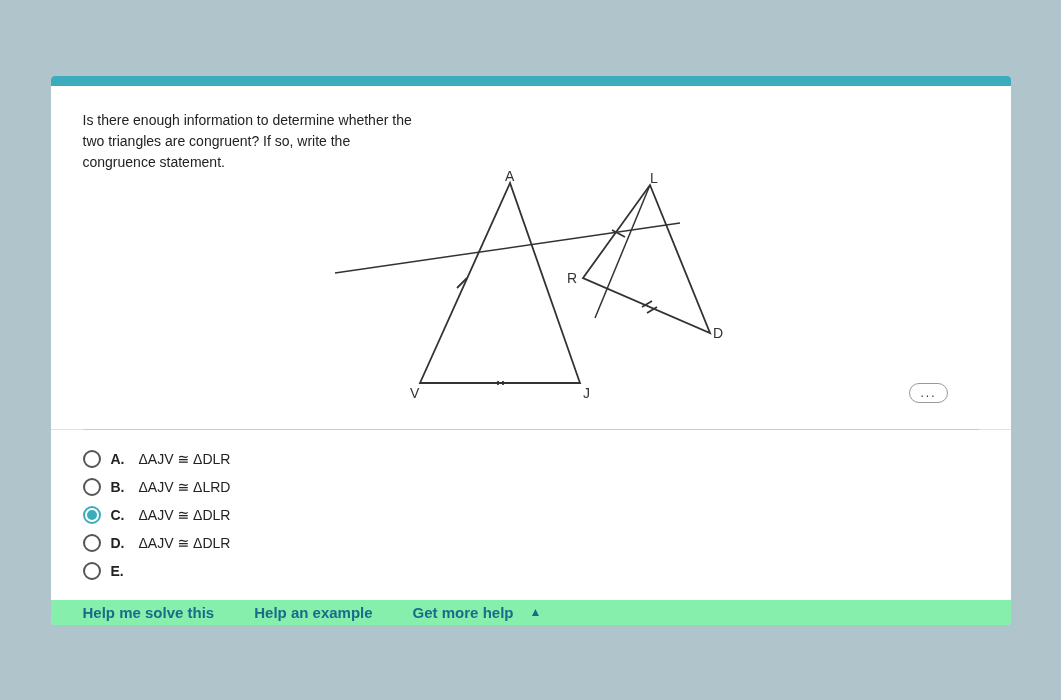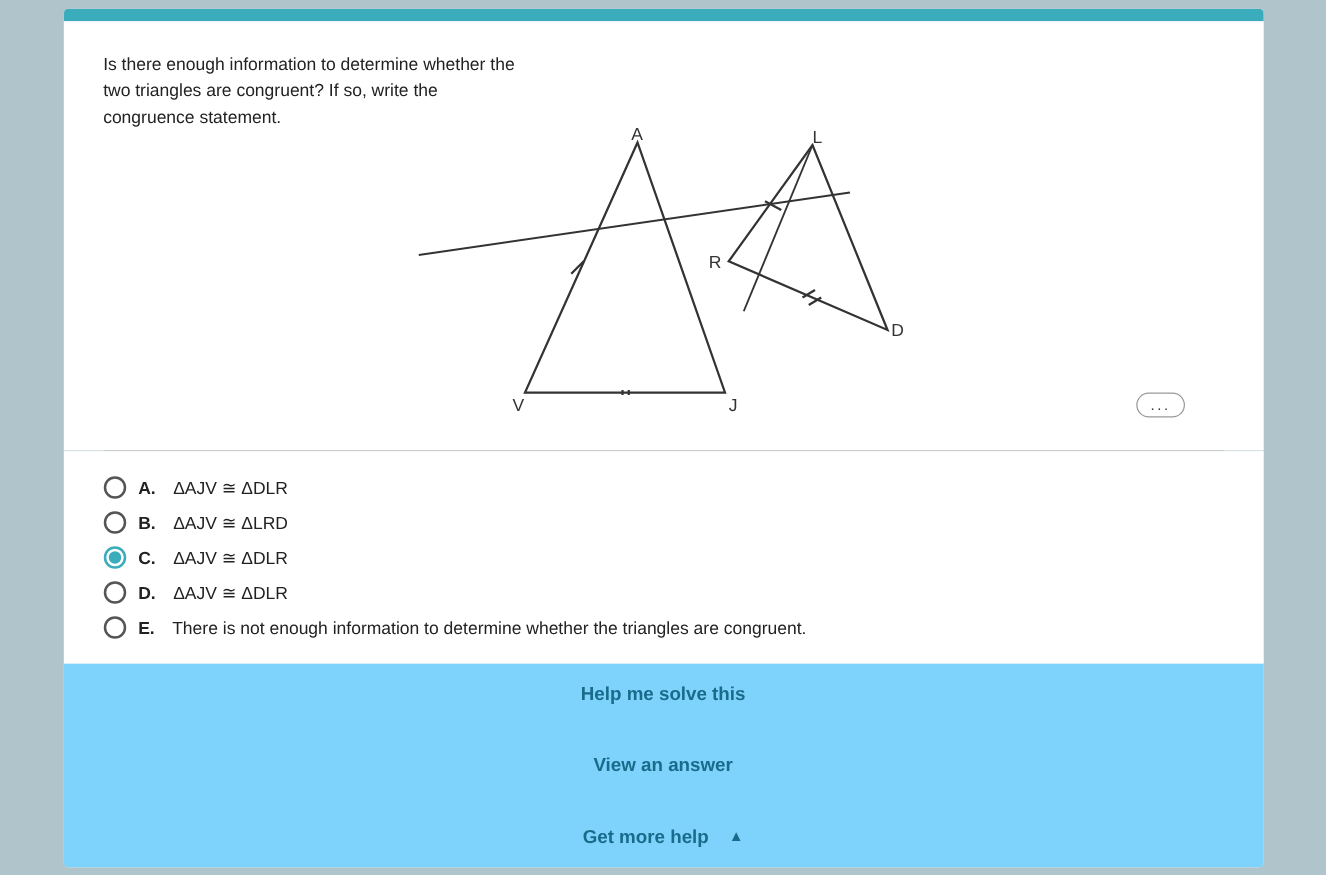--- a/index.html
+++ b/index.html
@@ -122,24 +122,23 @@
     .answer-label {
       font-weight: bold;
       margin-right: 4px;
     }
 
     .answer-text {
       font-size: 14px;
     }
 
     .bottom-bar {
-      background: #7dd3fc;
-      padding: 16px 32px;
-      display: flex;
-      flex-direction: column;
+      background: #86efac;
+      padding: 4px 32px;
+      display: flex;
       gap: 40px;
       align-items: center;
     }
 
     .bottom-btn {
       font-size: 15px;
       font-weight: bold;
       color: #1a6b8a;
       cursor: pointer;
       background: none;
@@ -239,25 +238,24 @@
 
     <div class="answer-option">
       <div class="radio-outer"></div>
       <span class="answer-label">D.</span>
       <span class="answer-text">ΔAJV ≅ ΔDLR</span>
     </div>
 
     <div class="answer-option">
       <div class="radio-outer"></div>
       <span class="answer-label">E.</span>
-      <span class="answer-text">There is not enough information to determine whether the triangles are congruent.</span>
     </div>
   </div>
 
   <div class="bottom-bar">
     <button class="bottom-btn">Help me solve this</button>
-    <button class="bottom-btn">View an answer</button>
+    <button class="bottom-btn">Help an example</button>
     <div class="get-more-help">
       <span>Get more help</span>
       <span class="chevron-up">▲</span>
     </div>
   </div>
 </div>
 
 </body></html>

